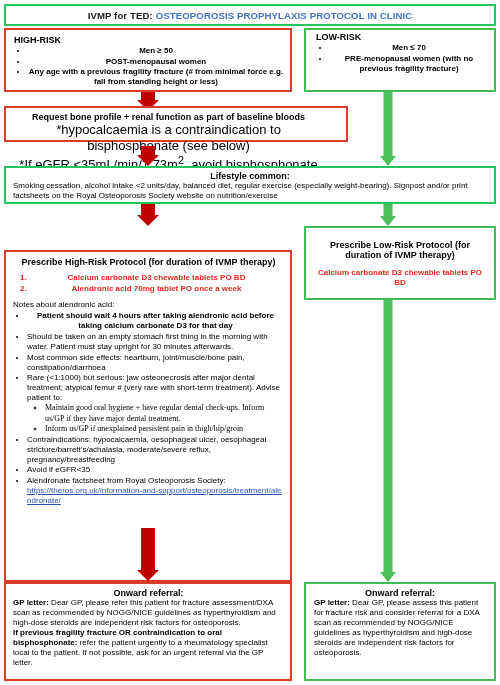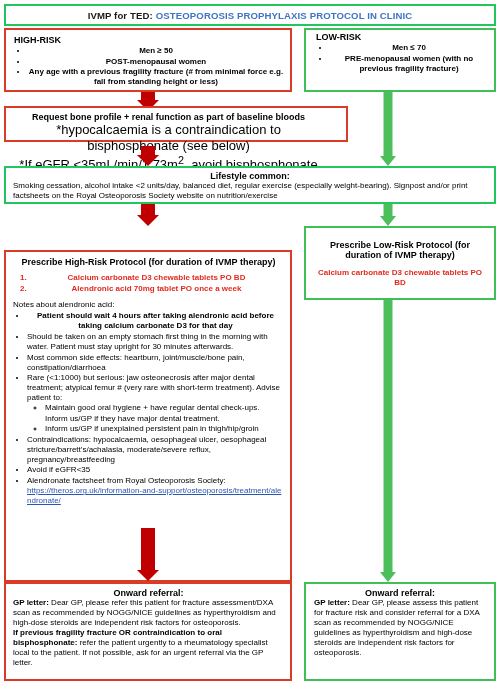--- a/index.html
+++ b/index.html
@@ -30,21 +30,21 @@
 
   
   .hdr{font-weight:bold;font-size:9px;}
   .ctr{text-align:center;}
   .small{font-size:13px;line-height:1.22;}
   .body8{font-size:8px;line-height:1.26;}
   .red-t{color:#e02b20;}
   .bold{font-weight:bold;text-align:center;}
 
   ul.b{margin:1px 0 0 0;padding-left:14px;list-style:disc;}
-  ul.b.lvl2{list-style:circle;padding-left:18px;margin-top:0;}
+  ul.b.lvl2{list-style:circle;padding-left:18px;margin-top:0;font-family:Liberation Serif, serif;}
   ul.b li{margin:0 0 .5px 0;}
 
   ol.n{margin:0;padding-left:16px;}
   ol.n li{margin:0 0 1px 0;}
 
   a.url{color:#2a55b5;text-decoration:underline;word-break:break-all;}
 
   
   #high-risk-box{left:4px;top:28px;width:288px;height:64px;padding:5px 6px 4px 8px;}
   #low-risk-box{left:304px;top:28px;width:192px;height:64px;padding:2px 6px 4px 10px;}

